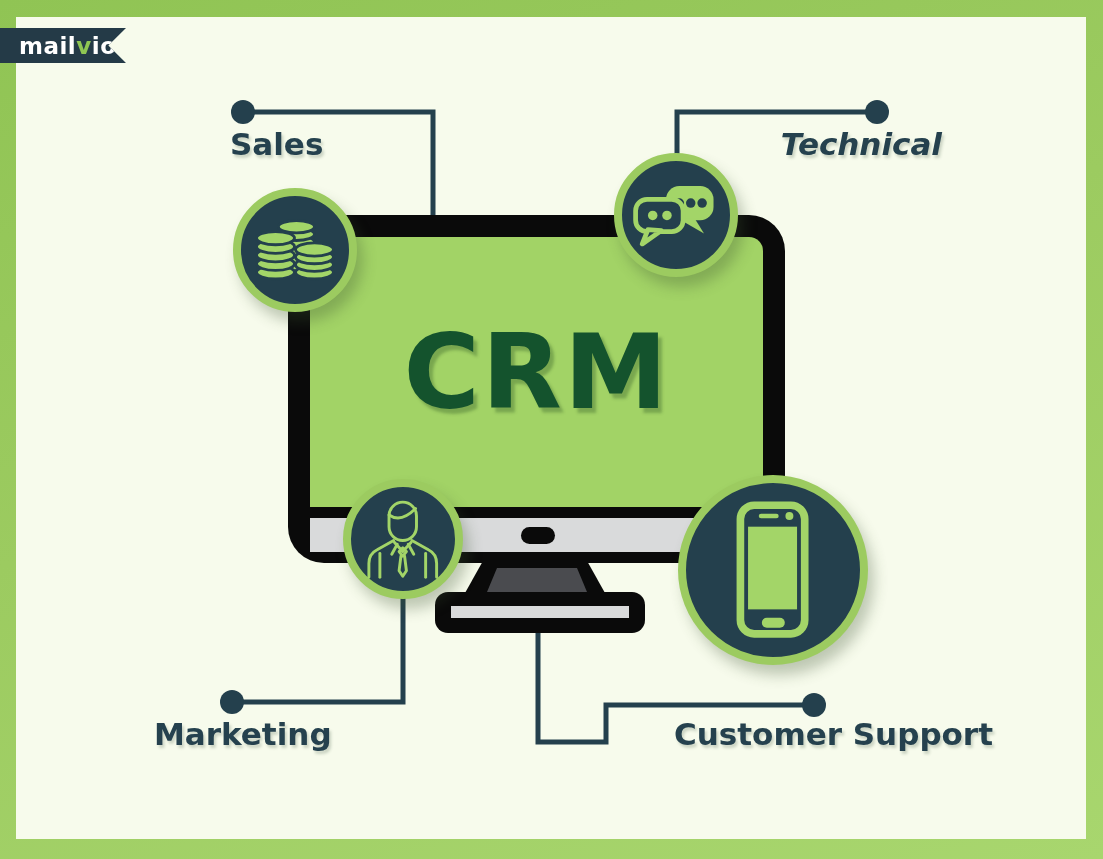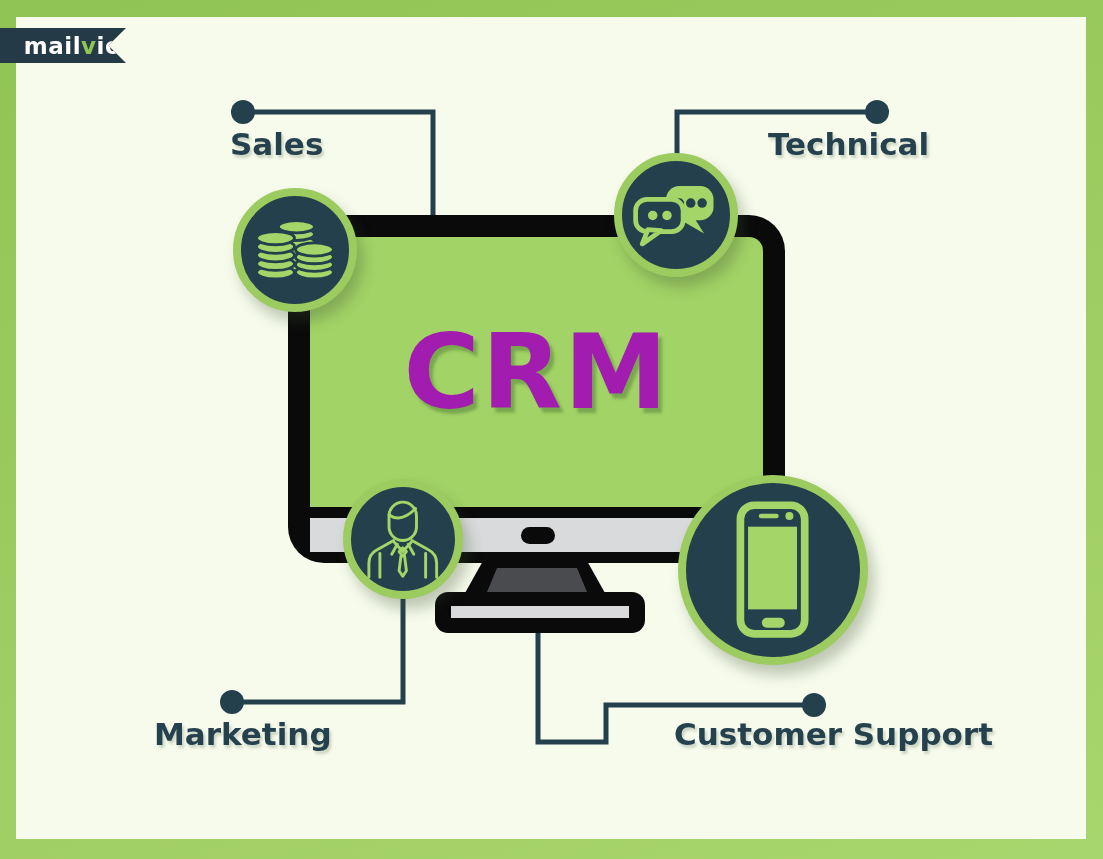--- a/index.html
+++ b/index.html
@@ -14,46 +14,46 @@
     position: absolute; left: 16px; top: 17px; right: 17px; bottom: 20px;
     background: #f7fbec;
   }
 
   
   .ribbon {
     position: absolute; left: 0; top: 28px; width: 126px; height: 35px;
     background: #243a47; z-index: 6;
     clip-path: polygon(0 0, 100% 0, 86% 50%, 100% 100%, 0 100%);
     display: flex; align-items: center; padding-left: 19px;
-    color: #ffffff; font-weight: bold; font-size: 23px; letter-spacing: 0.5px; justify-content: center;
+    color: #ffffff; font-weight: bold; font-size: 23px; letter-spacing: 0.5px;
   }
   .ribbon .accent { color: #8fc653; font-weight: bold; }
 
   
   .lines { position: absolute; left: 0; top: 0; z-index: 1; }
   .lines path { stroke: #24404d; stroke-width: 5; fill: none; }
   .lines circle { fill: #24404d; }
 
   
   .node-label {
     position: absolute; z-index: 4; color: #25414e; font-weight: bold;
     font-size: 31px; line-height: 36px;
     text-shadow: 2px 3px 3px rgba(46, 74, 52, 0.22);
   }
   .label-sales        { left: 202px; top: 126px; margin-left: 28px; }
-  .label-tech         { left: 768px; top: 126px; width: 204px; text-align: left; }
+  .label-tech         { left: 738px; top: 126px; width: 204px; text-align: right; font-style: italic; }
   .label-marketing    { left: 154px; top: 716px; }
   .label-customer     { left: 674px; top: 716px; }
 
   
   .monitor { position: absolute; z-index: 2; }
   .monitor-frame  { position: absolute; left: 288px; top: 215px; width: 497px; height: 348px; background: #0a0a0a; border-radius: 36px; }
   .monitor-screen { position: absolute; left: 310px; top: 237px; width: 453px; height: 270px; background: #a2d366; border-radius: 14px 14px 0 0;
                     display: flex; align-items: center; justify-content: center; }
-  .crm-text { font-size: 104px; font-weight: bold; color: #a21caf; letter-spacing: 2px;
+  .crm-text { font-size: 104px; font-weight: bold; color: #14532d; letter-spacing: 2px;
               text-shadow: 4px 5px 3px rgba(72, 112, 52, 0.45); }
   .monitor-bezel  { position: absolute; left: 310px; top: 518px; width: 453px; height: 34px; background: #d9dadb; }
   .monitor-pill   { position: absolute; left: 521px; top: 527px; width: 34px; height: 17px; border-radius: 9px; background: #0a0a0a; }
   .stand-neck-outer { position: absolute; left: 465px; top: 563px; width: 140px; height: 30px; background: #0a0a0a;
                       clip-path: polygon(12% 0, 88% 0, 100% 100%, 0 100%); }
   .stand-neck-inner { position: absolute; left: 487px; top: 568px; width: 100px; height: 24px; background: #4a4b4f;
                       clip-path: polygon(10% 0, 90% 0, 100% 100%, 0 100%); }
   .stand-base   { position: absolute; left: 435px; top: 592px; width: 210px; height: 41px; background: #0a0a0a; border-radius: 13px; }
   .stand-stripe { position: absolute; left: 451px; top: 606px; width: 178px; height: 12px; background: #d9dadb; }
 

